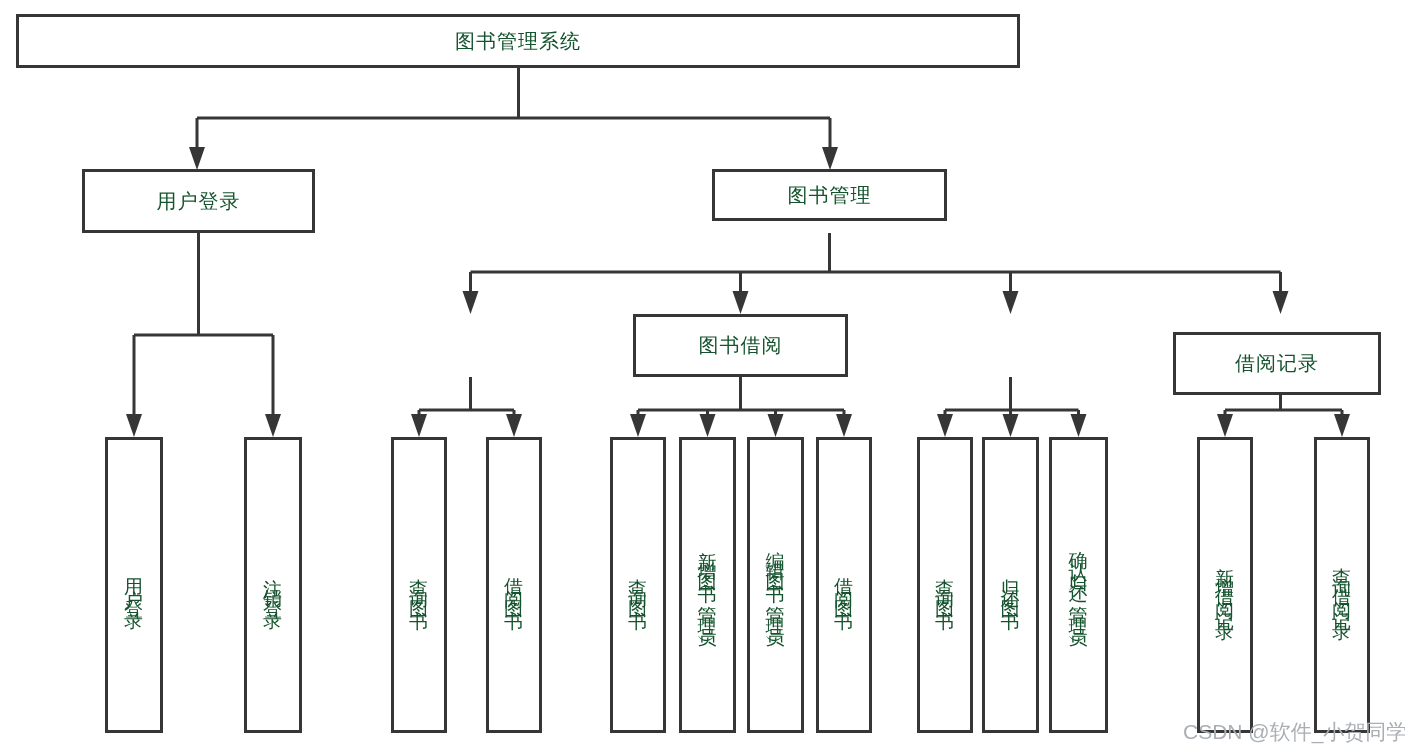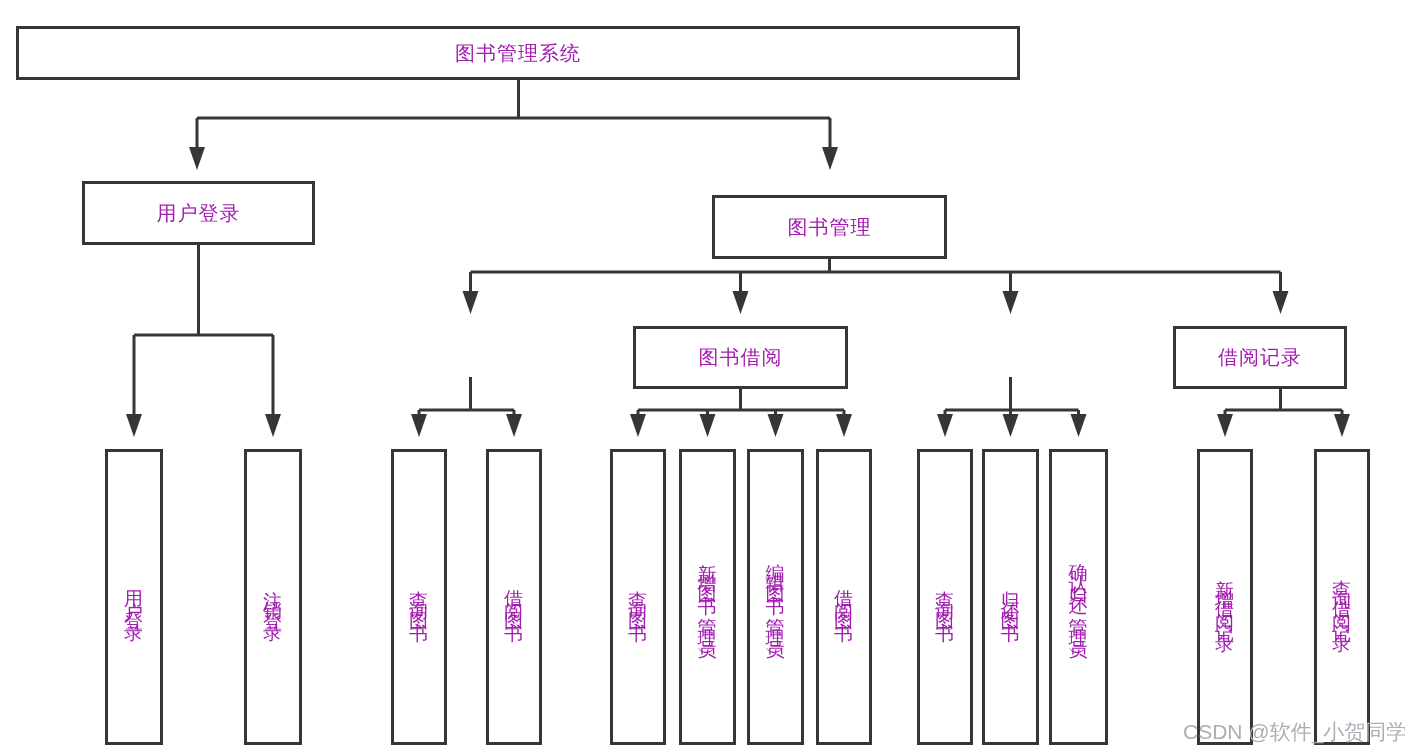--- a/index.html
+++ b/index.html
@@ -23,22 +23,21 @@
   }
   .box {
     position: absolute;
     box-sizing: border-box;
     border: 3px solid #363636;
     background: #ffffff;
     display: flex;
     align-items: center;
     justify-content: center;
     z-index: 2;
-    color: #a21caf;
-    margin-top: 12px;
+    color: #14532d;
   }
   .box.h {
     font-size: 20px;
     letter-spacing: 1px;
   }
   .box.v {
     font-size: 19px;
   }
   .box.v .vtext {
     writing-mode: vertical-rl;
@@ -105,24 +104,24 @@
       <polygon points="1070.5,414 1086.5,414 1078.5,437"></polygon>
 
       <polygon points="1217,414 1233,414 1225,437"></polygon>
       <polygon points="1334,414 1350,414 1342,437"></polygon>
     </g>
   </svg>
 
   <div class="box h" style="left:16px;top:14px;width:1004px;height:54px">图书管理系统</div>
 
   <div class="box h" style="left:82px;top:169px;width:233px;height:64px">用户登录</div>
-  <div class="box h" style="left:712px;top:183px;width:235px;height:64px">图书管理</div>
+  <div class="box h" style="left:712px;top:169px;width:235px;height:52px">图书管理</div>
 
   <div class="box h" style="left:633px;top:314px;width:215px;height:63px">图书借阅</div>
-  <div class="box h" style="left:1173px;top:314px;width:174px;height:63px">借阅记录</div>
+  <div class="box h" style="left:1173px;top:332px;width:208px;height:63px">借阅记录</div>
 
   <div class="box v" style="left:105px;top:437px;width:58px;height:296px">
     <span class="vtext">用户登录</span>
   </div>
   <div class="box v" style="left:244px;top:437px;width:58px;height:296px">
     <span class="vtext">注销登录</span>
   </div>
 
   <div class="box v" style="left:391px;top:437px;width:56px;height:296px">
     <span class="vtext">查询图书</span>

